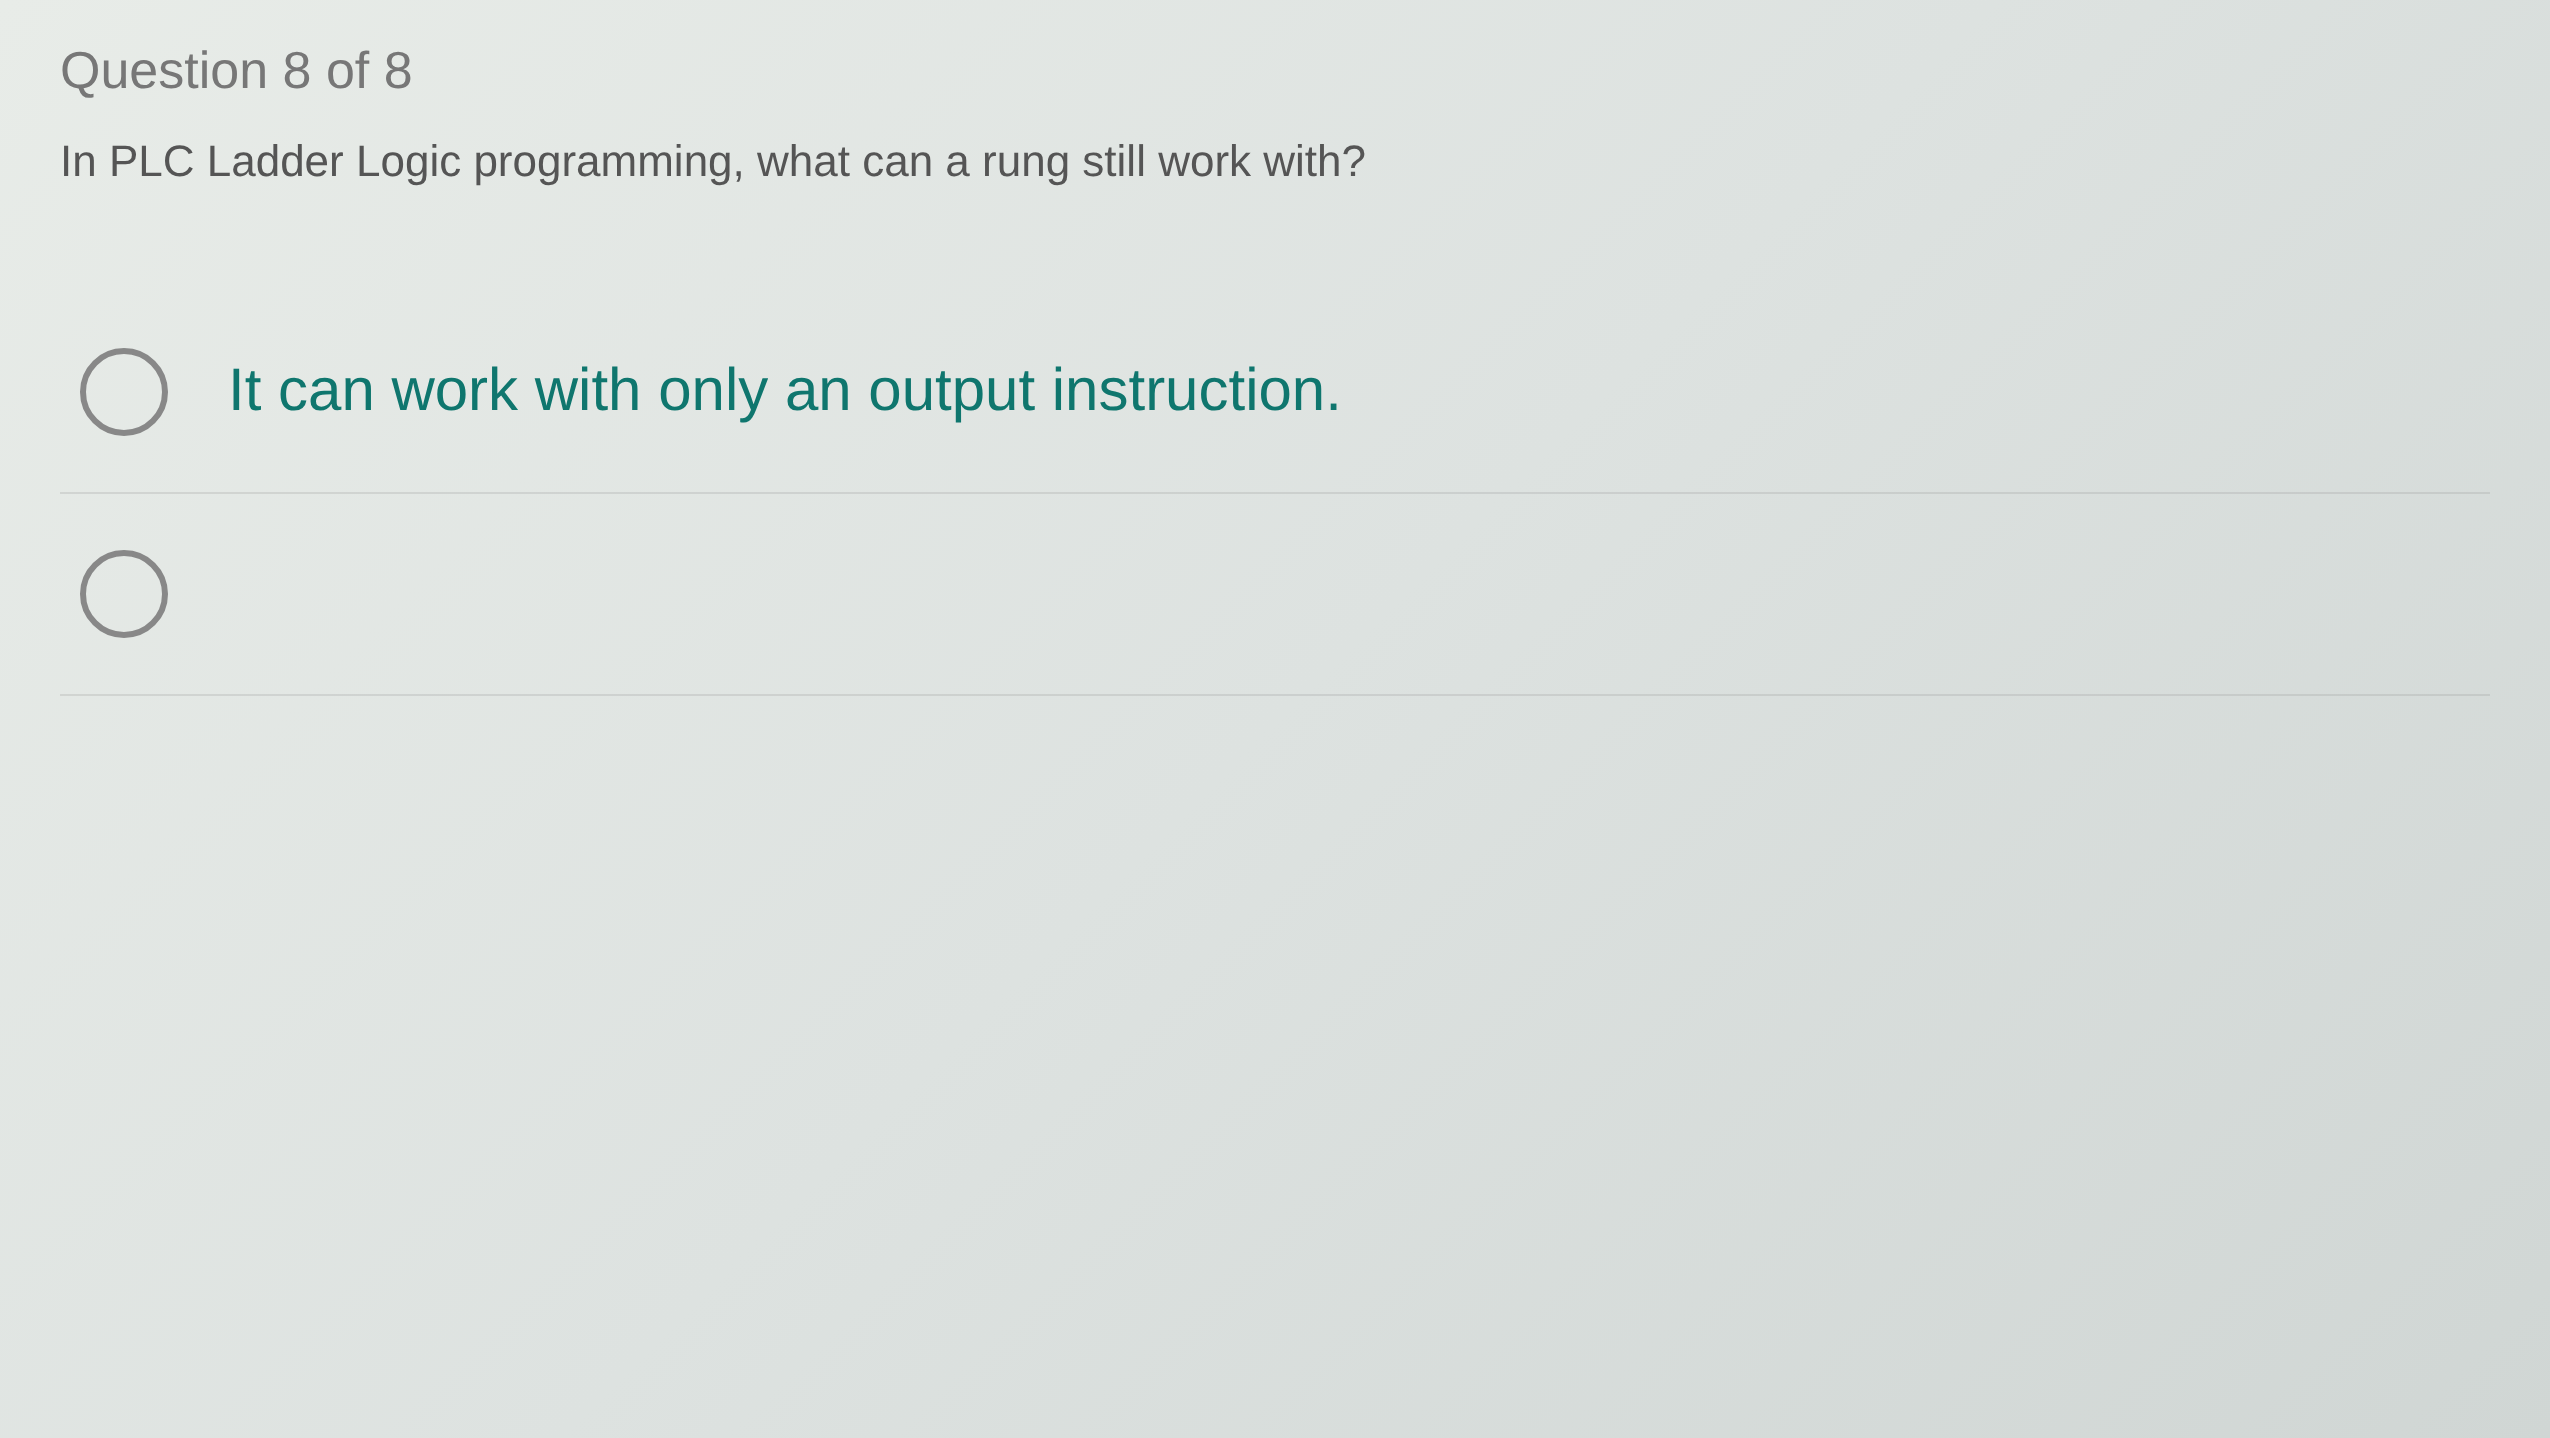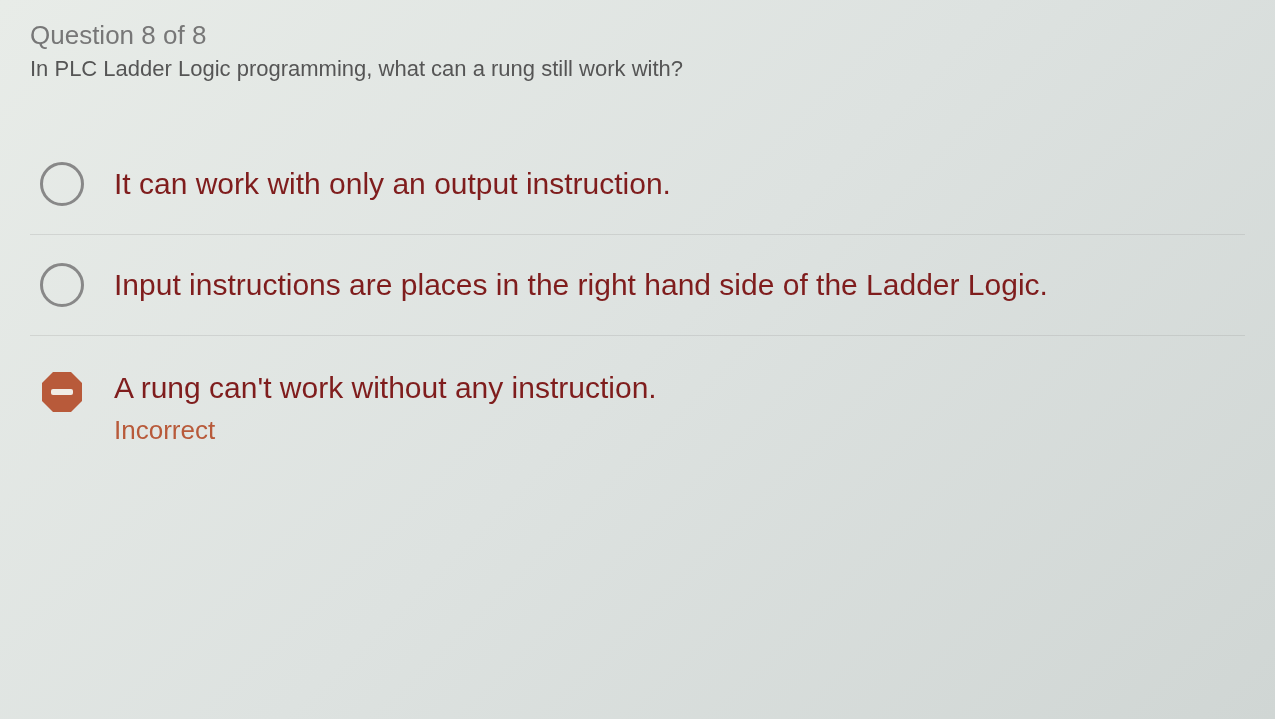--- a/index.html
+++ b/index.html
@@ -14,21 +14,21 @@
     height: 719px;
     overflow: hidden;
     color: #555;
   }
   .container {
     padding: 20px 30px;
   }
   .question-number {
     font-size: 26px;
     color: #777;
-    margin-bottom: 4px;
+    margin-bottom: 16px;
     font-weight: 400;
   }
   .question-text {
     font-size: 22px;
     color: #555;
     font-weight: 400;
     margin-bottom: 50px;
     line-height: 1.3;
   }
   .option {
@@ -53,21 +53,21 @@
     width: 44px;
     height: 44px;
     flex-shrink: 0;
     margin-right: 30px;
     display: flex;
     align-items: center;
     justify-content: center;
   }
   .option-text {
     font-size: 30px;
-    color: #7f1d1d;
+    color: #0f766e;
     line-height: 1.3;
   }
   .option-block {
     display: flex;
     flex-direction: column;
   }
   .feedback {
     font-size: 26px;
     color: #b85a3a;
     font-weight: 500;
@@ -92,29 +92,16 @@
   <div class="question-text">In PLC Ladder Logic programming, what can a rung still work with?</div>
 
   <div class="option">
     <div class="radio-circle"></div>
     <div class="option-text">It can work with only an output instruction.</div>
   </div>
 
 
   <div class="option">
     <div class="radio-circle"></div>
-    <div class="option-text">Input instructions are places in the right hand side of the Ladder Logic.</div>
   </div>
 
-  <div class="option last">
-    <div class="incorrect-icon">
-      <svg width="44" height="44" viewBox="0 0 44 44">
-        <polygon points="13,2 31,2 42,13 42,31 31,42 13,42 2,31 2,13" fill="#b85a3a"></polygon>
-        <rect x="11" y="19" width="22" height="6" fill="#f0ece5" rx="2"></rect>
-      </svg>
-    </div>
-    <div class="option-block">
-      <div class="option-text">A rung can't work without any instruction.</div>
-      <div class="feedback">Incorrect</div>
-    </div>
-  </div>
 
 </div>
 
 </body></html>

